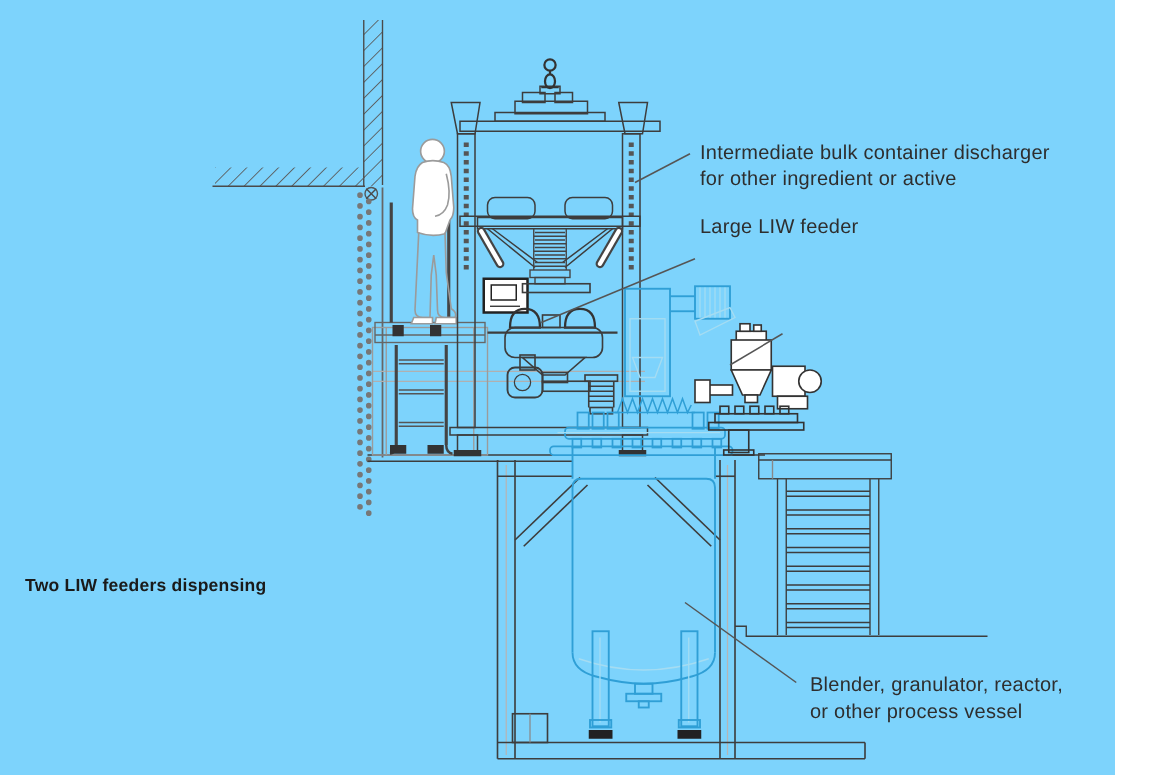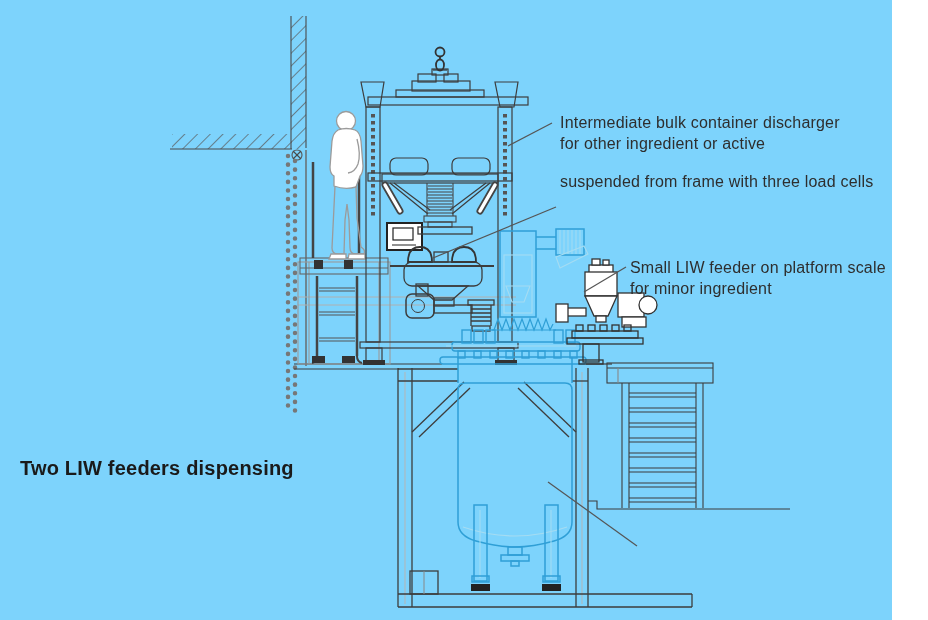--- a/index.html
+++ b/index.html
@@ -6,21 +6,21 @@
   #stage{
     position:relative;width:892px;height:620px;background:#7dd3fc;overflow:hidden;
     font-family:Liberation Sans, sans-serif;
   }
   #drawing{position:absolute;left:0;top:0;}
   .anno{
     position:absolute;font-size:16px;line-height:21px;color:#2e2e2e;
     letter-spacing:.2px;white-space:nowrap;
   }
   .caption{
-    position:absolute;font-size:20px;line-height:24px;font-weight:bold;color:#1a1a1a;
+    position:absolute;font-size:14px;line-height:24px;font-weight:bold;color:#1a1a1a;
     letter-spacing:.2px;white-space:nowrap;
   }
 </style>
 </head>
 <body>
 
 <div id="stage">
 
   <svg id="drawing" width="928" height="620" viewBox="0 0 928 620">
     <defs>
@@ -297,26 +297,26 @@
       <line x1="548" y1="482" x2="637" y2="546"></line>
     </g>
   </svg>
 
   <div class="anno" style="left:560px;top:112px">
     <div>Intermediate bulk container discharger</div>
     <div>for other ingredient or active</div>
   </div>
 
   <div class="anno" style="left:560px;top:171px">
-    <div>suspended from frame with three load cells</div>
+    <div>Large LIW feeder</div>
   </div>
 
-  <div class="anno" style="left:630px;top:257px">
-    <div>Small LIW feeder on platform scale</div>
-    <div>for minor ingredient</div>
+
+  <div class="anno" style="left:648px;top:538px">
+    <div>Blender, granulator, reactor,</div>
+    <div>or other process vessel</div>
   </div>
-
 
   <div class="caption" style="left:20px;top:456px">
     <div>Two LIW feeders dispensing</div>
   </div>
 
 </div>
 
 </body></html>

